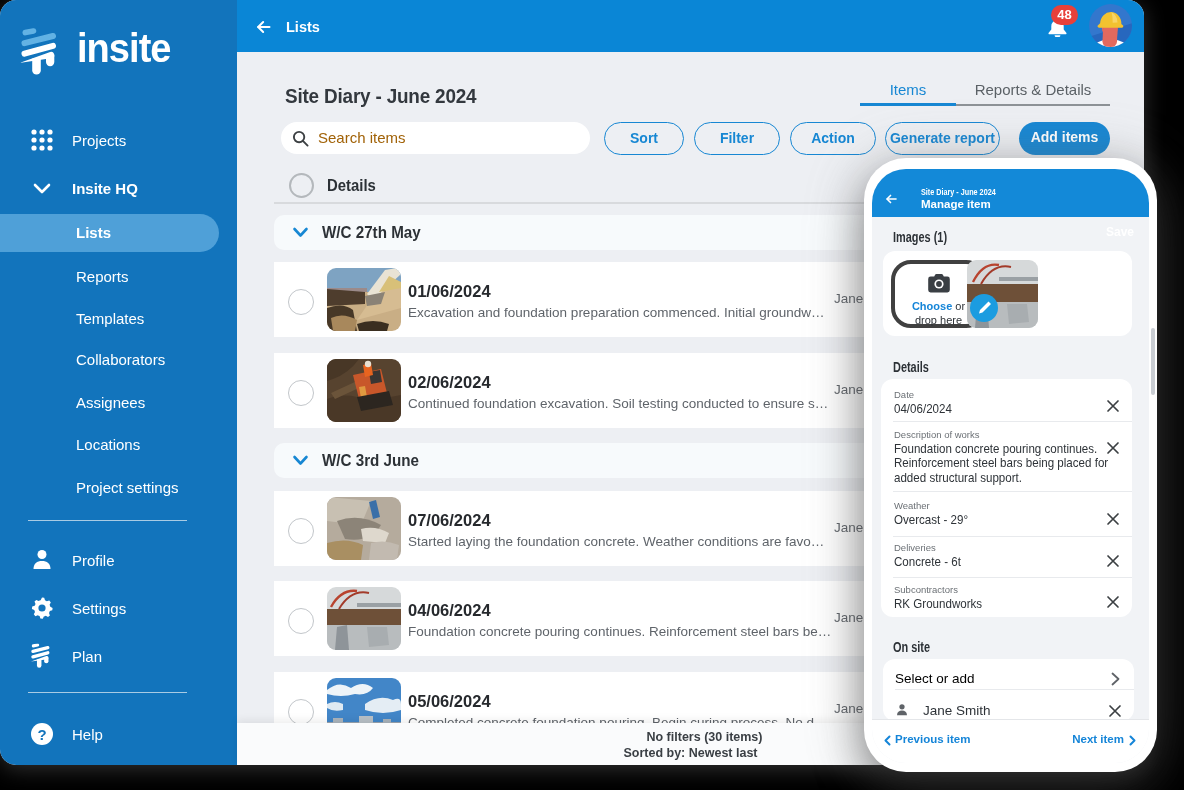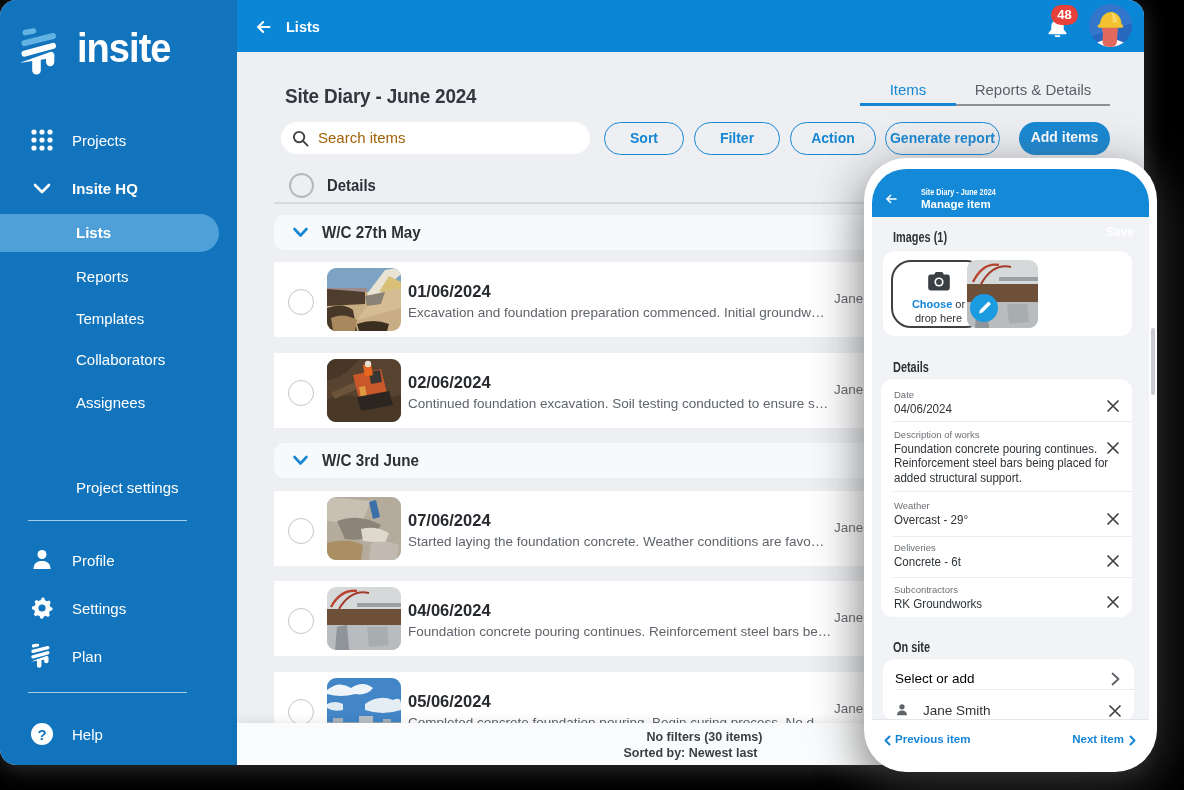--- a/index.html
+++ b/index.html
@@ -106,20 +106,23 @@
         </div>
       <div class="nav-item" style="top:301px;">
           <span class="txt" style="left:76px;">Templates</span>
         </div>
       <div class="nav-item" style="top:342px;">
           <span class="txt" style="left:76px;">Collaborators</span>
         </div>
       <div class="nav-item" style="top:385px;">
           <span class="txt" style="left:76px;">Assignees</span>
         </div>
+      <div class="nav-item" style="top:427px;">
+          <span class="txt" style="left:76px;">Locations</span>
+        </div>
       <div class="nav-item" style="top:470px;">
           <span class="txt" style="left:76px;">Project settings</span>
         </div>
       <div class="sdiv" style="top:520px;"></div>
       <div class="nav-item" style="top:543px;">
         <svg class="ic" viewBox="0 0 24 24" fill="#fff">
             <circle cx="12" cy="6.5" r="4.5"></circle>
             <path d="M3.5 21 C3.5 15.5 7 13 12 13 C17 13 20.5 15.5 20.5 21 Z"></path>
           </svg>
         <span class="txt">Profile</span>
@@ -322,21 +325,21 @@
         <svg style="position:absolute;left:14px;top:25px;" width="11" height="10" viewBox="0 0 17 15" fill="none" stroke="#fff" stroke-width="2.4" stroke-linecap="round" stroke-linejoin="round">
             <path d="M15.5 7.5 H2"></path>
             <path d="M7 2 L1.5 7.5 L7 13"></path>
           </svg>
         <div class="m-sub">Site Diary - June 2024</div>
         <div class="m-title">Manage item</div>
         <div class="m-save">Save</div>
       </div>
       <div class="m-label" style="top:60px;">Images (1)</div>
       <div class="m-card" style="left:11px;top:82px;width:249px;height:85px;">
-        <div style="position:absolute;left:8px;top:9px;width:95px;height:68px;border:2px solid #404040;border-radius:20px;text-align:center;">
+        <div style="position:absolute;left:8px;top:9px;width:95px;height:68px;border:4px solid #404040;border-radius:20px;text-align:center;">
           <svg style="margin-top:9px;" width="24" height="20" viewBox="0 0 24 20">
               <path d="M8 2 a1.6 1.6 0 0 1 1.4-1 h5.2 a1.6 1.6 0 0 1 1.4 1 l.8 1.6 h3.6 a2.4 2.4 0 0 1 2.4 2.4 v11 a2.4 2.4 0 0 1 -2.4 2.4 H3.6 a2.4 2.4 0 0 1 -2.4-2.4 v-11 a2.4 2.4 0 0 1 2.4-2.4 h3.6 Z" fill="#3a3f44"></path>
               <circle cx="12" cy="11" r="4.6" fill="#fff"></circle>
               <circle cx="12" cy="11" r="2.9" fill="#3a3f44"></circle>
             </svg>
           <div style="font-size:11px;color:#2e3338;margin-top:3px;line-height:13.5px;"><span style="color:#1585d8;font-weight:bold;">Choose</span> or<br>drop here</div>
         </div>
         <div style="position:absolute;left:84px;top:9px;width:71px;height:68px;border-radius:9px;overflow:hidden;">
           <svg width="71" height="68" viewBox="0 0 71 68">
             <rect width="71" height="68" fill="#d6d9da"></rect>

